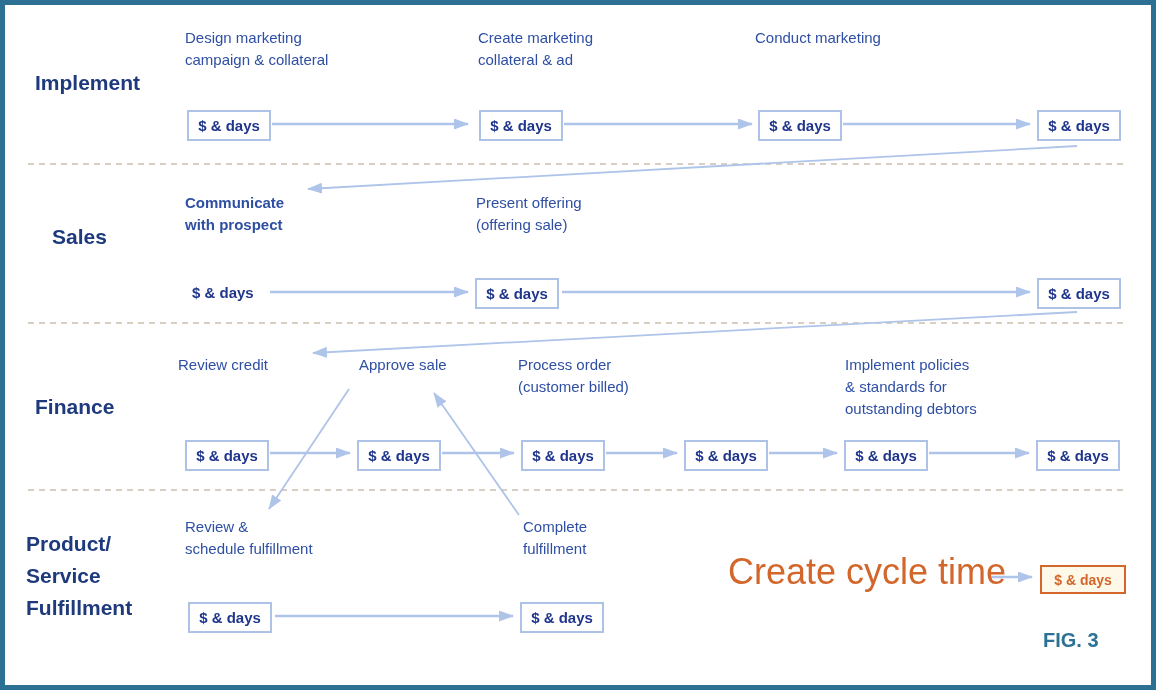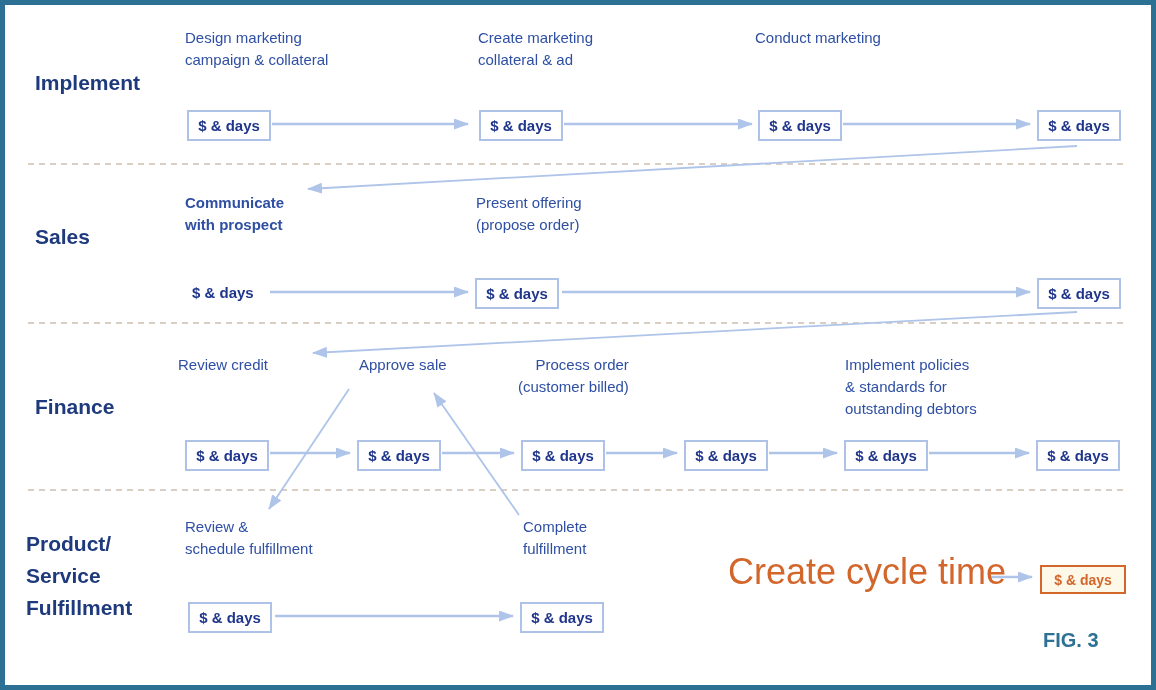--- a/index.html
+++ b/index.html
@@ -75,40 +75,40 @@
 
     <line class="diag" x1="1077" y1="146" x2="308" y2="189" marker-end="url(#ah)"></line>
     <line class="diag" x1="1077" y1="312" x2="313" y2="353" marker-end="url(#ah)"></line>
     <line class="diag" x1="349" y1="389" x2="269" y2="509" marker-end="url(#ah)"></line>
     <line class="diag" x1="519" y1="515" x2="434" y2="393" marker-end="url(#ah)"></line>
 
     <line class="conn" x1="988" y1="577" x2="1032" y2="577" marker-end="url(#ah)"></line>
   </svg>
 
   <div class="abs lane-label" style="left:35px; top:67px;">Implement</div>
-  <div class="abs lane-label" style="left:35px; top:221px;">Sales</div>
+  <div class="abs lane-label" style="left:52px; top:221px;">Sales</div>
   <div class="abs lane-label" style="left:35px; top:391px;">Finance</div>
   <div class="abs lane-label" style="left:26px; top:528px;">Product/
 Service
 Fulfillment</div>
 
   <div class="abs task" style="left:185px; top:27px;">Design marketing
 campaign &amp; collateral</div>
   <div class="abs task" style="left:478px; top:27px;">Create marketing
 collateral &amp; ad</div>
   <div class="abs task" style="left:755px; top:27px;">Conduct marketing</div>
 
   <div class="abs task" style="left:185px; top:192px;font-weight:bold;">Communicate
 with prospect</div>
   <div class="abs task" style="left:476px; top:192px;">Present offering
-(propose order)</div>
+(offering sale)</div>
 
   <div class="abs task" style="left:178px; top:354px;">Review credit</div>
   <div class="abs task" style="left:359px; top:354px;">Approve sale</div>
-  <div class="abs task" style="left:518px; top:354px;text-align:right;">Process order
+  <div class="abs task" style="left:518px; top:354px;">Process order
 (customer billed)</div>
   <div class="abs task" style="left:845px; top:354px;">Implement policies
 &amp; standards for
 outstanding debtors</div>
 
   <div class="abs task" style="left:185px; top:516px;">Review &amp;
 schedule fulfillment</div>
   <div class="abs task" style="left:523px; top:516px;">Complete
 fulfillment</div>
 

